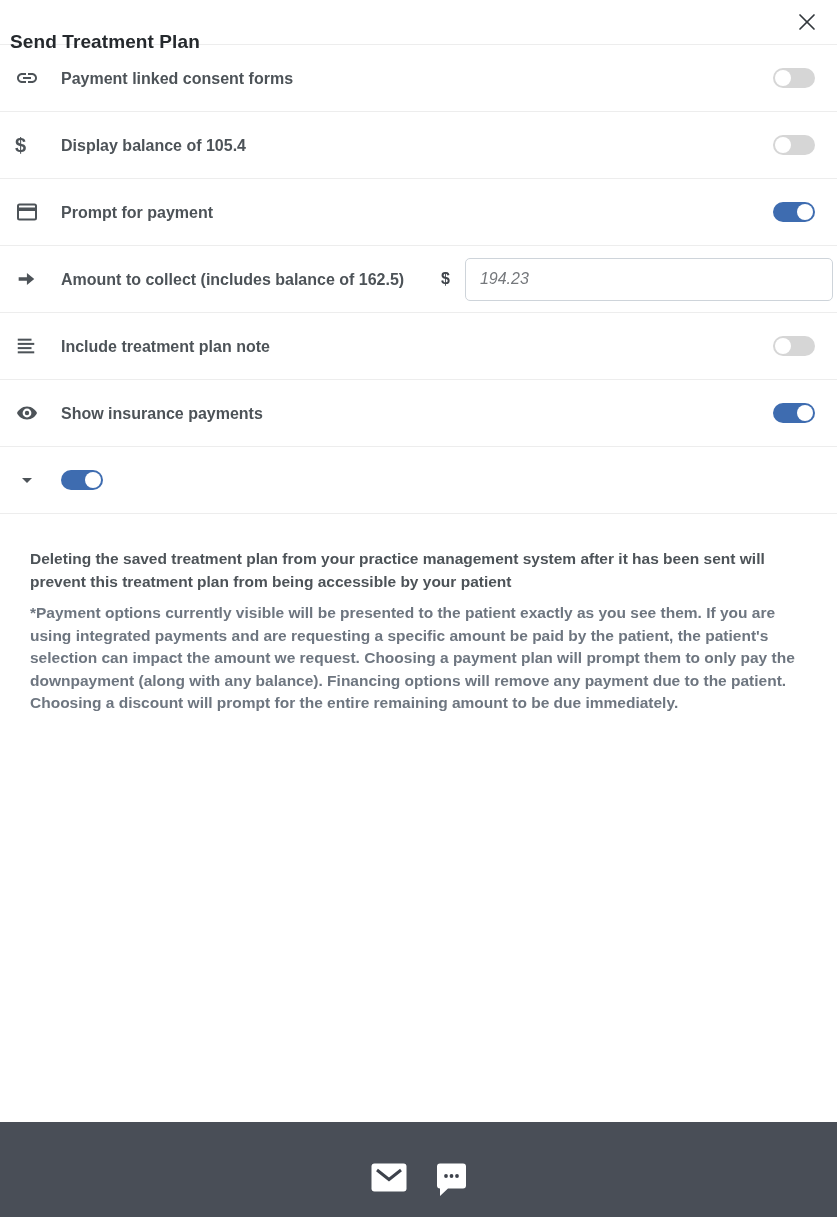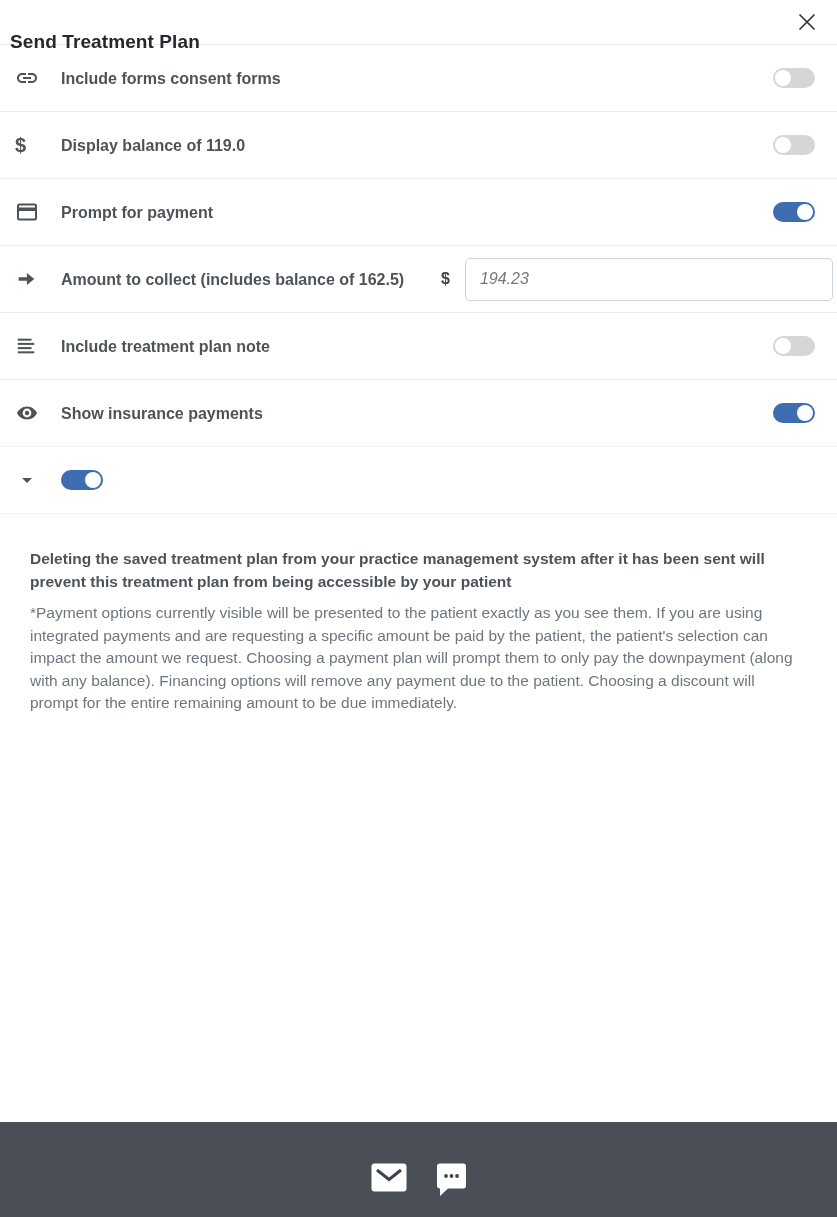--- a/index.html
+++ b/index.html
@@ -102,21 +102,21 @@
   .warning-text {
     font-size: 15.5px;
     font-weight: 700;
     color: #4d5358;
     line-height: 23px;
     margin-bottom: 9px;
     max-width: 777px;
   }
   .disclaimer-text {
     font-size: 15.5px;
-    font-weight: 400;
+    font-weight: 700;
     color: #6e7680;
     line-height: 22.5px;
     max-width: 777px;
   }
   
   .footer {
     position: absolute;
     left: 0; bottom: 0;
     width: 100%;
     height: 95px;
@@ -146,29 +146,29 @@
     </span>
   </button>
 </div>
 
 <div class="row">
   <span class="icon-col">
     <svg width="24" height="24" viewBox="0 0 24 24" fill="#4d5358">
       <path d="M3.9 12c0-1.71 1.39-3.1 3.1-3.1h4V7H7c-2.76 0-5 2.24-5 5s2.24 5 5 5h4v-1.9H7c-1.71 0-3.1-1.39-3.1-3.1zM8 13h8v-2H8v2zm9-6h-4v1.9h4c1.71 0 3.1 1.39 3.1 3.1s-1.39 3.1-3.1 3.1h-4V17h4c2.76 0 5-2.24 5-5s-2.24-5-5-5z"></path>
     </svg>
   </span>
-  <span class="row-label">Include forms consent forms</span>
+  <span class="row-label">Payment linked consent forms</span>
   <div class="toggle" data-state="off">
       <div class="knob"></div>
     </div>
 </div>
 
 <div class="row">
   <span class="icon-col" style="font-size:20px;font-weight:700;color:#4d5358;">$</span>
-  <span class="row-label">Display balance of 119.0</span>
+  <span class="row-label">Display balance of 105.4</span>
   <div class="toggle" data-state="off">
       <div class="knob"></div>
     </div>
 </div>
 
 <div class="row">
   <span class="icon-col">
     <svg width="24" height="24" viewBox="0 0 24 24">
       <rect x="3" y="4.5" width="18" height="15" rx="1.5" fill="none" stroke="#4d5358" stroke-width="2"></rect>
       <rect x="3" y="7.5" width="18" height="3.5" fill="#4d5358"></rect>

